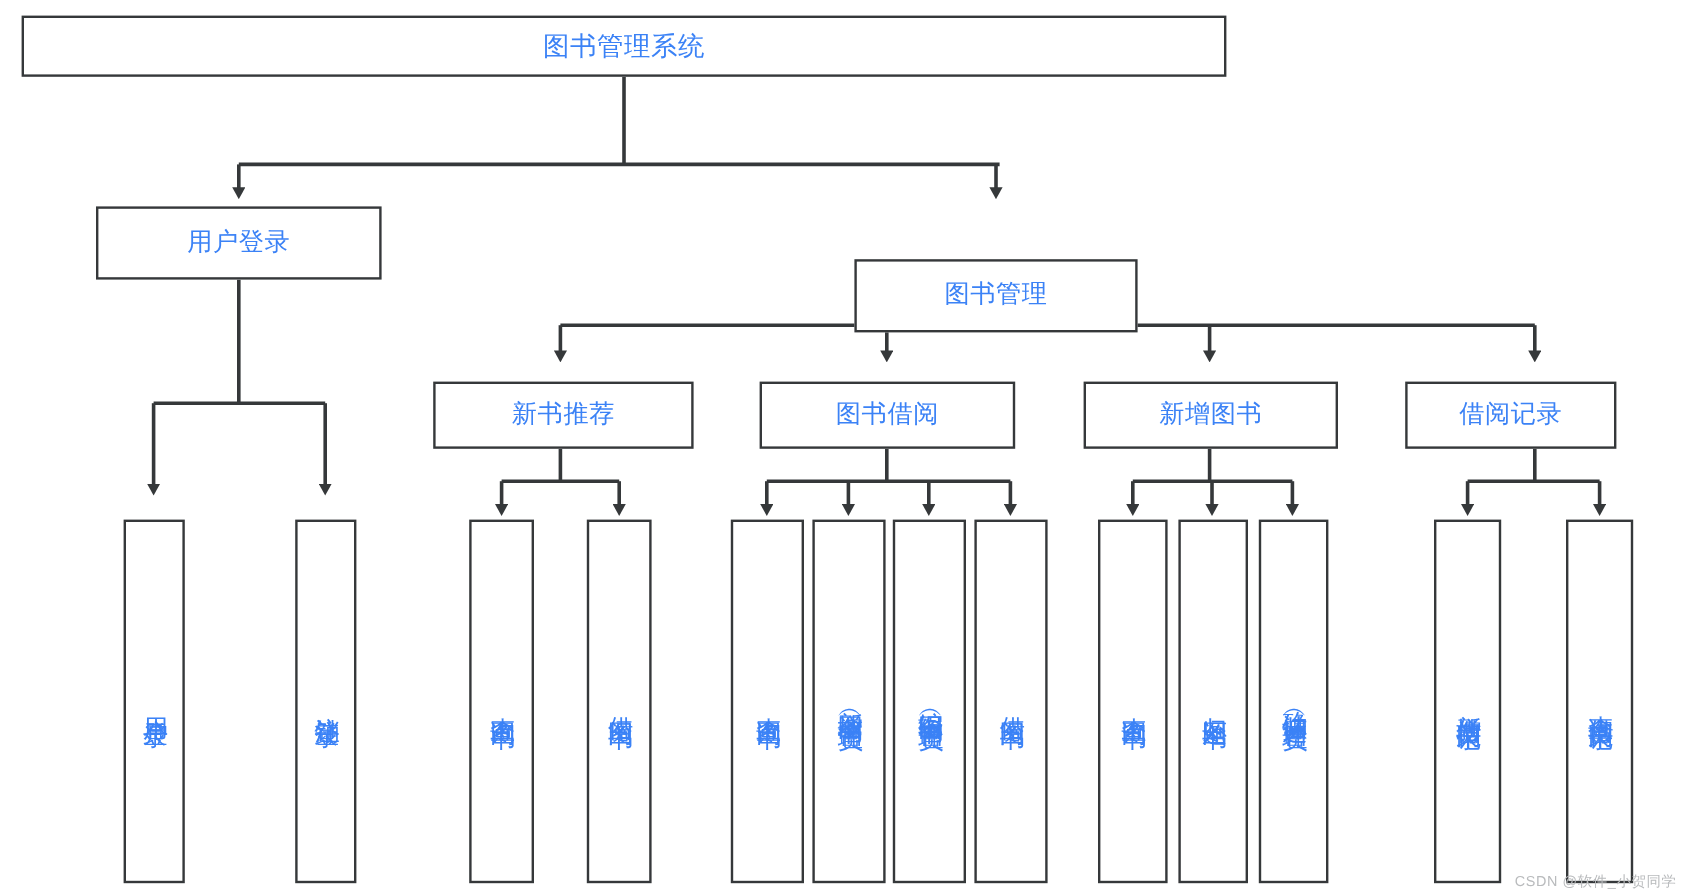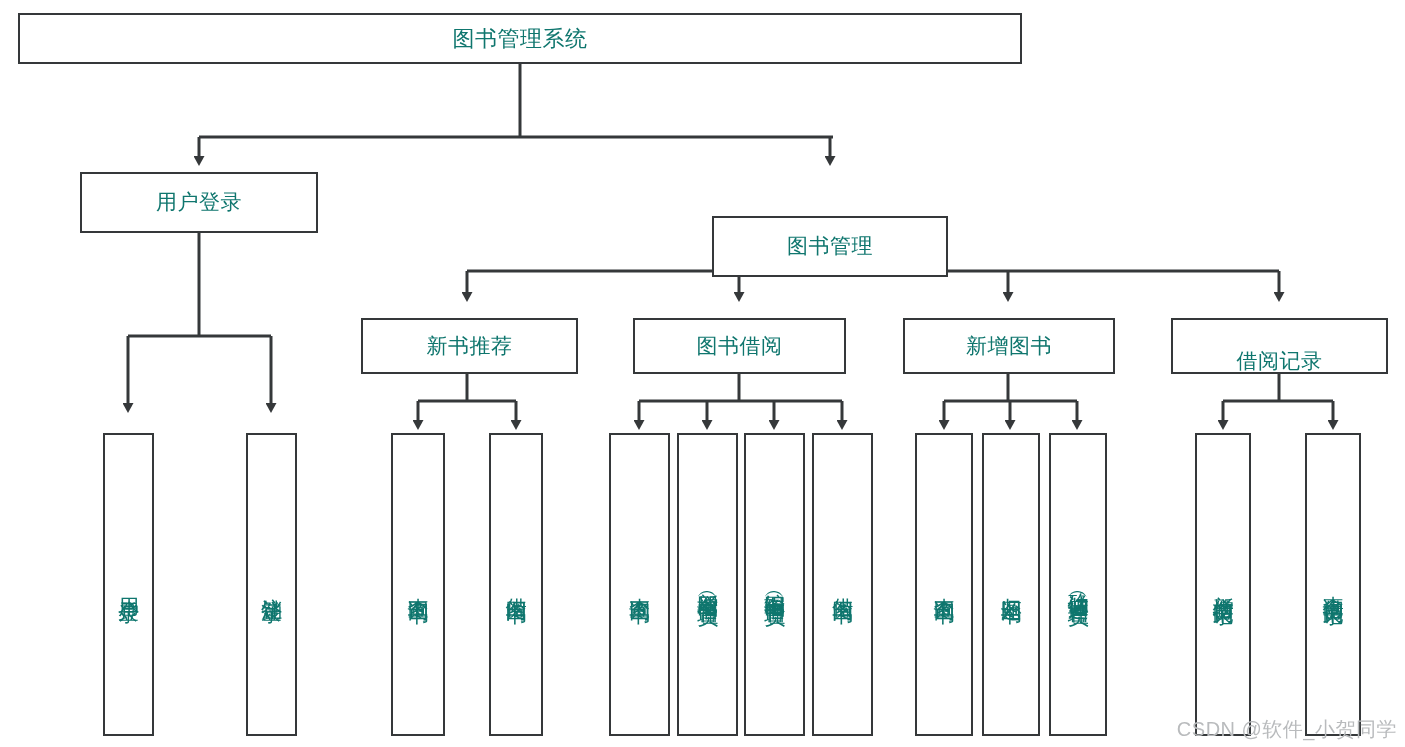--- a/index.html
+++ b/index.html
@@ -27,21 +27,21 @@
     pointer-events: none;
   }
   .node {
     position: absolute;
     box-sizing: border-box;
     border: 2px solid #35383a;
     background: #ffffff;
     display: flex;
     align-items: center;
     justify-content: center;
-    color: #0f766e;
+    color: #3b82f6;
     line-height: 1.06;
   }
   .node.horiz {
     font-size: 21px;
     letter-spacing: 0.5px;
   }
   .node.vert {
     writing-mode: vertical-rl;
     text-orientation: upright;
     font-size: 21px;
@@ -58,21 +58,21 @@
     display: block;
     white-space: pre-line;
   }
   #node-root {
     font-size: 22px;
   }
   #watermark {
     position: absolute;
     right: 8px;
     bottom: 4px;
-    font-size: 20px;
+    font-size: 12px;
     color: #b9bbbd;
     letter-spacing: 0.5px;
     white-space: nowrap;
   }
 </style>
 </head>
 <body>
 
 <div id="diagram-canvas">
 
@@ -142,21 +142,21 @@
 
   <div class="node horiz" style="left:633px; top:318px; width:213px; height:56px;">
     <span class="node-label">图书借阅</span>
   </div>
   <div class="node horiz" style="left:361px; top:318px; width:217px; height:56px;">
     <span class="node-label">新书推荐</span>
   </div>
   <div class="node horiz" style="left:903px; top:318px; width:212px; height:56px;">
     <span class="node-label">新增图书</span>
   </div>
-  <div class="node horiz" style="left:1171px; top:318px; width:217px; height:56px;align-items:flex-end;">
+  <div class="node horiz" style="left:1171px; top:318px; width:176px; height:56px;">
     <span class="node-label">借阅记录</span>
   </div>
 
   <div class="node vert" style="left:103px; top:433px; width:51px; height:303px;">
     <span class="node-label">用户登录</span>
   </div>
   <div class="node vert" style="left:246px; top:433px; width:51px; height:303px;">
     <span class="node-label">注销登录</span>
   </div>
 

